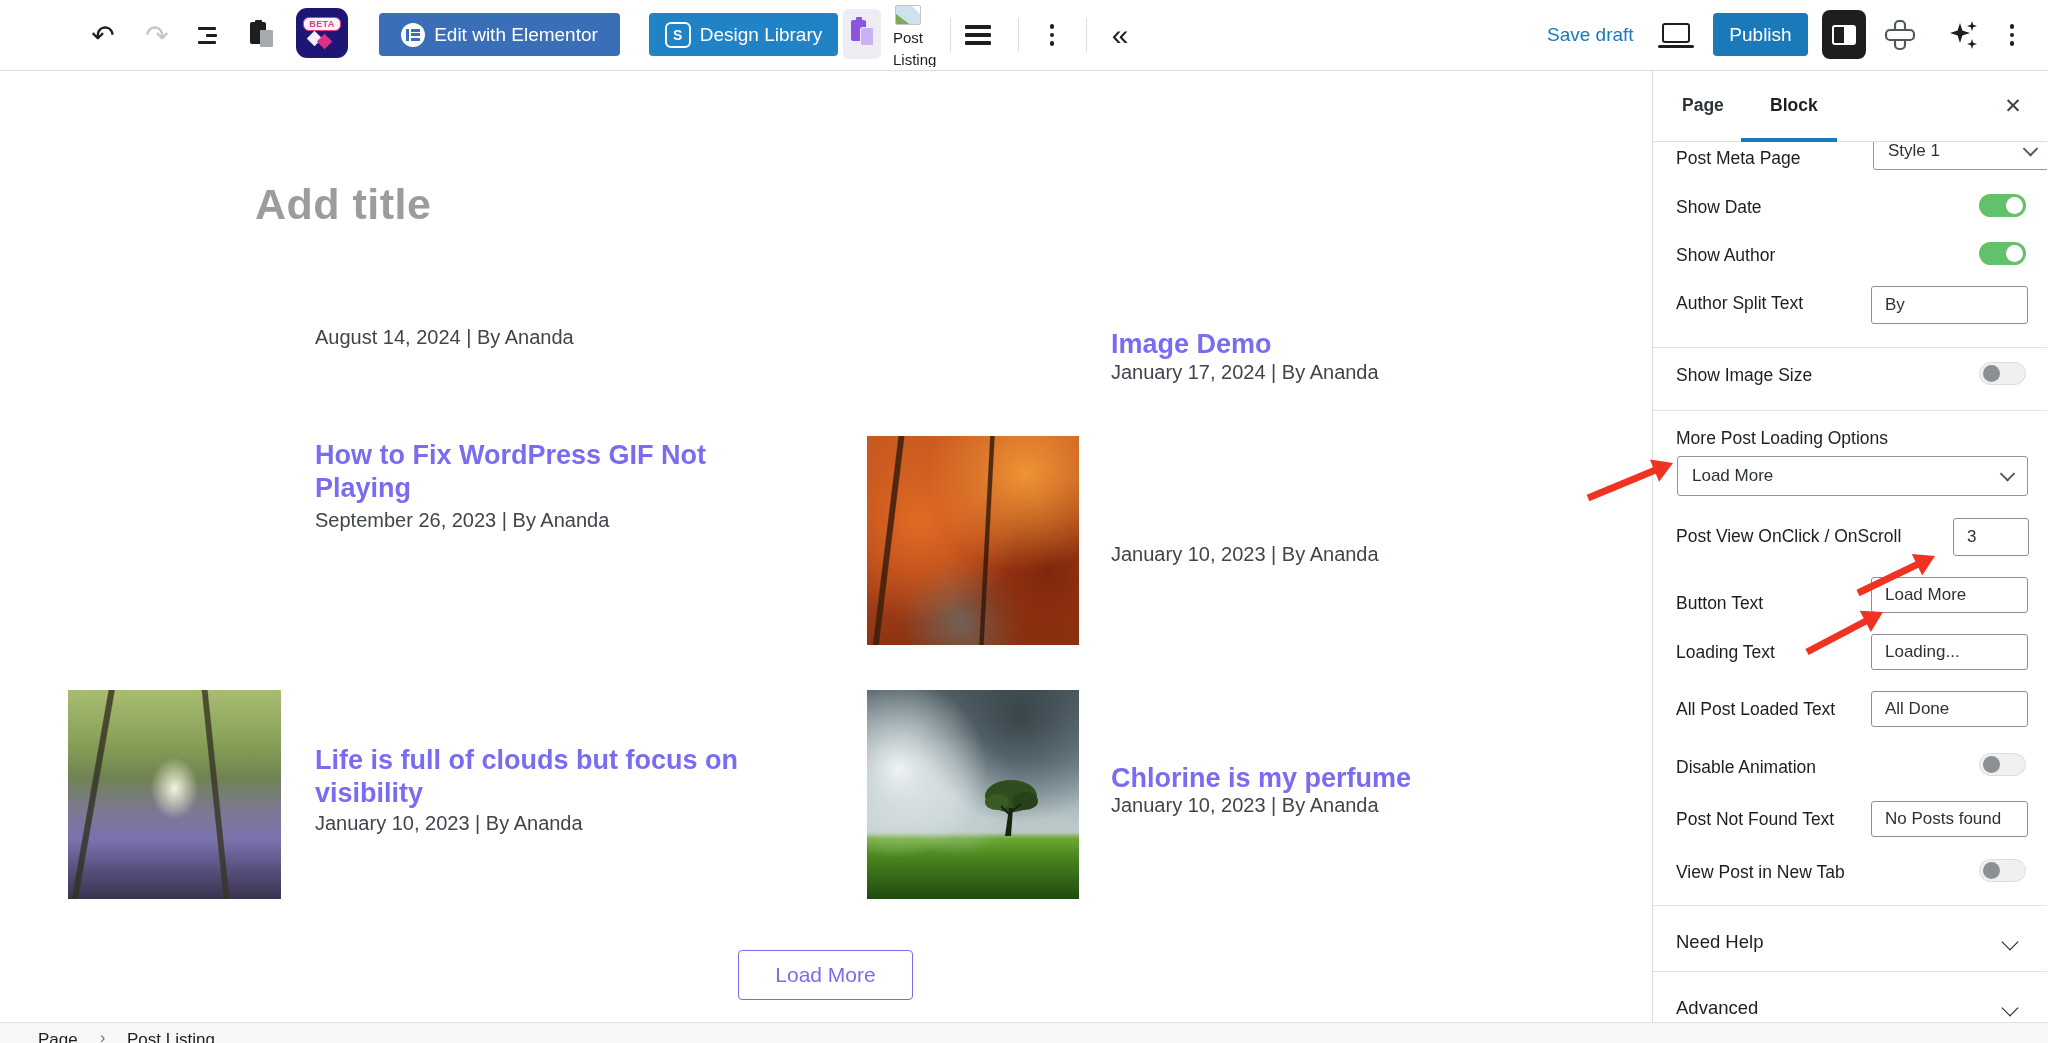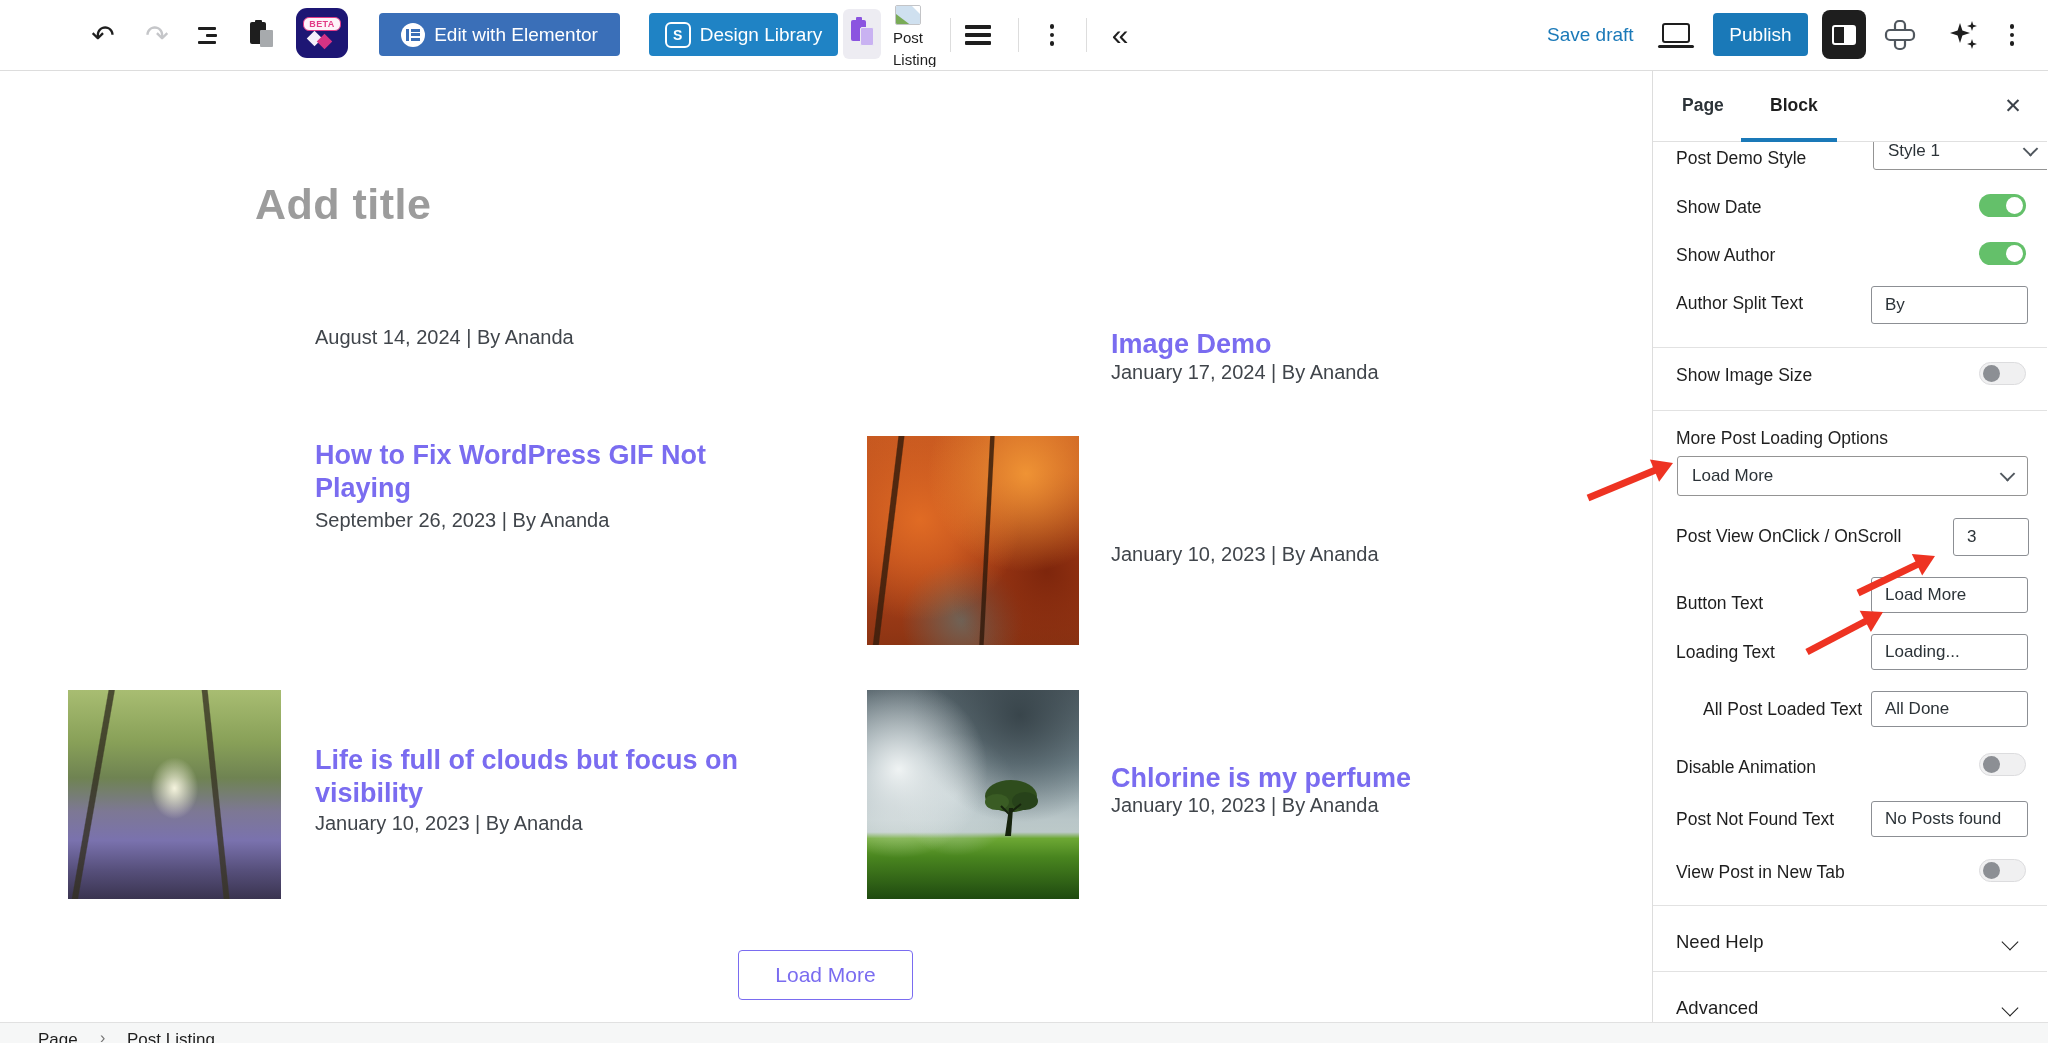--- a/index.html
+++ b/index.html
@@ -123,21 +123,21 @@
   .txt{position:absolute;border:1px solid #8c8f94;border-radius:3px;font-size:17px;color:#2c3338;padding:0 0 0 13px;box-sizing:border-box;font-family:"Liberation Sans",sans-serif;background:#fff;height:38px;}
   .sl-pms{top:78px;}
   .sl-showdate{top:127px;}   .tg-showdate{top:124px;}
   .sl-showauthor{top:175px;} .tg-showauthor{top:172px;}
   .sl-authorsplit{top:223px;}.in-authorsplit{left:218px;top:216px;width:157px;}
   .sl-showimg{top:295px;}    .tg-showimg{top:292px;}
   .sl-mplo{top:358px;}
   .sl-postview{top:456px;}   .in-postview{left:300px;top:448px;width:76px;}
   .sl-buttontext{top:516px;margin-top:7px;} .in-buttontext{left:218px;top:507px;width:157px;height:36px;}
   .sl-loadingtext{top:572px;}.in-loadingtext{left:218px;top:564px;width:157px;height:36px;}
-  .sl-allloaded{top:629px;margin-left:27px;}  .in-allloaded{left:218px;top:621px;width:157px;height:36px;}
+  .sl-allloaded{top:629px;}  .in-allloaded{left:218px;top:621px;width:157px;height:36px;}
   .sl-disableanim{top:687px;}.tg-disableanim{top:683px;}
   .sl-notfound{top:739px;}   .in-notfound{left:218px;top:731px;width:157px;height:36px;}
   .sl-newtab{top:792px;}     .tg-newtab{top:789px;}
   .sdiv{position:absolute;left:0;width:100%;height:1px;background:#e2e2e2;}
   .d1{top:277px;} .d2{top:340px;} .d3{top:835px;} .d4{top:901px;}
   .toggle{position:absolute;left:326px;width:47px;height:23px;border-radius:12px;cursor:pointer;box-sizing:border-box;}
   .toggle .knob{position:absolute;top:3px;width:17px;height:17px;border-radius:50%;}
   .toggle.on{background:#64c06a;}
   .toggle.on .knob{right:3px;background:#fff;}
   .toggle.off{background:#f0f0f1;border:1px solid #dcdcde;}
@@ -312,21 +312,21 @@
     <button class="sb-tab tab-page">Page</button>
     <button class="sb-tab tab-block">Block</button>
     <i class="tab-underline"></i>
     <button class="sb-close"><span>✕</span></button>
   </div>
 
   <div class="sselect pms-select">
     <span>Style 1</span>
     <i class="chev"></i>
   </div>
-  <div class="slabel sl-pms">Post Demo Style</div>
+  <div class="slabel sl-pms">Post Meta Page</div>
 
   <div class="slabel sl-showdate">Show Date</div>
   <div class="toggle tg-showdate on">
       <i class="knob"></i>
     </div>
 
   <div class="slabel sl-showauthor">Show Author</div>
   <div class="toggle tg-showauthor on">
       <i class="knob"></i>
     </div>

